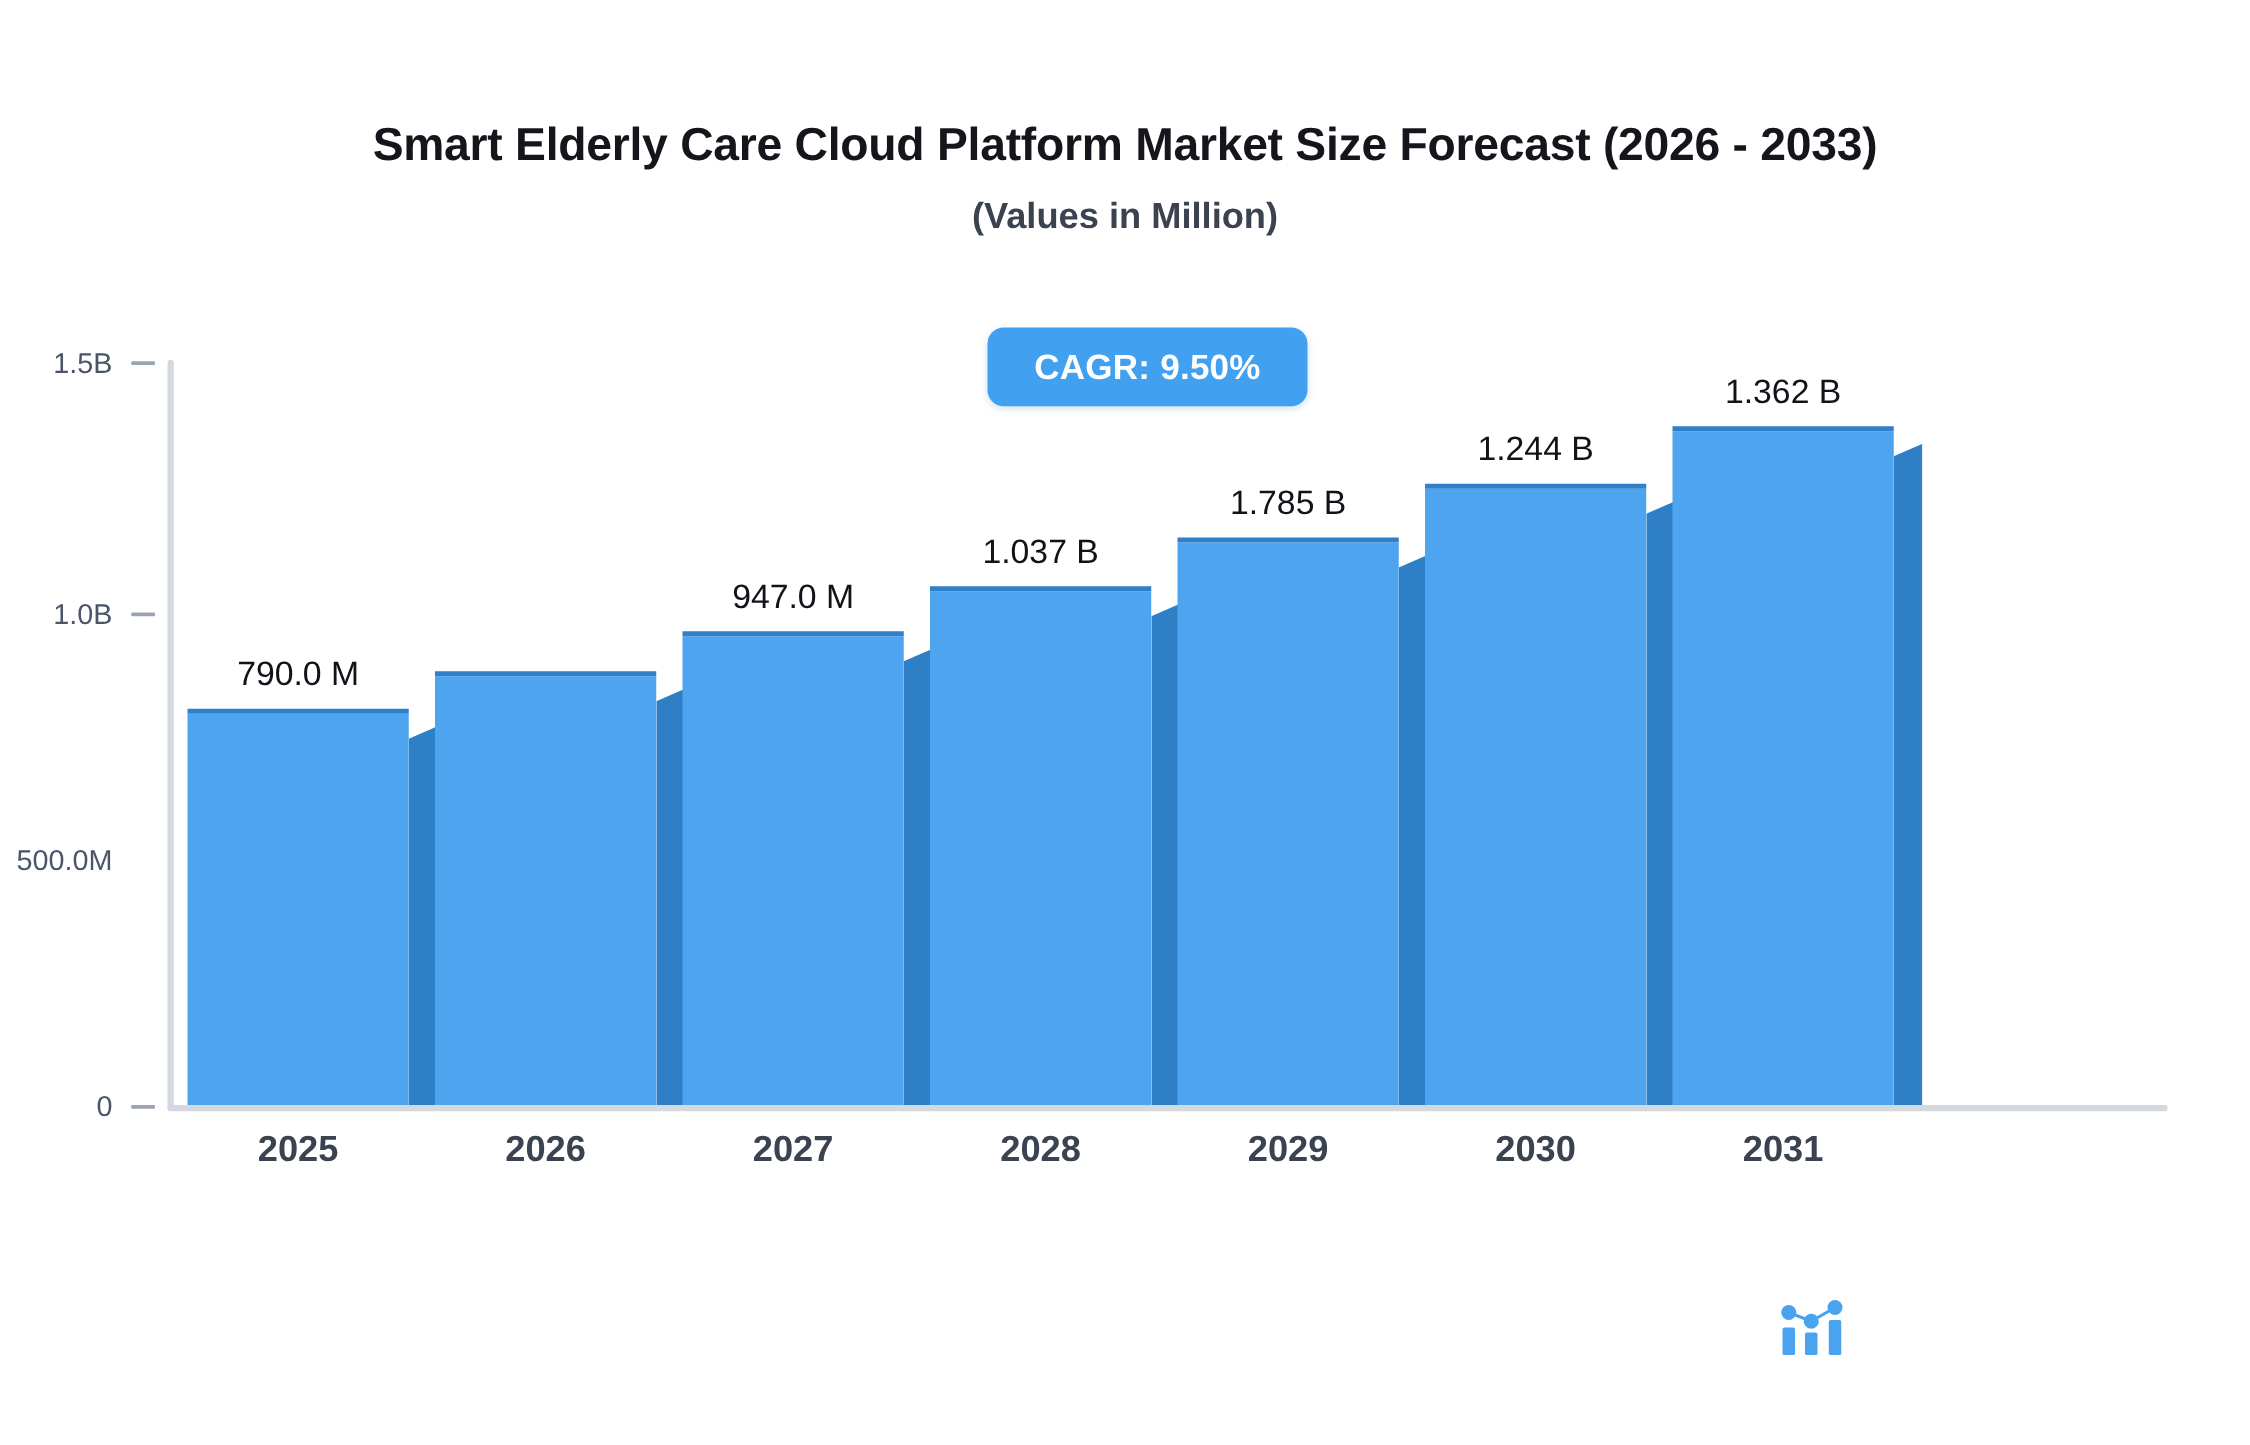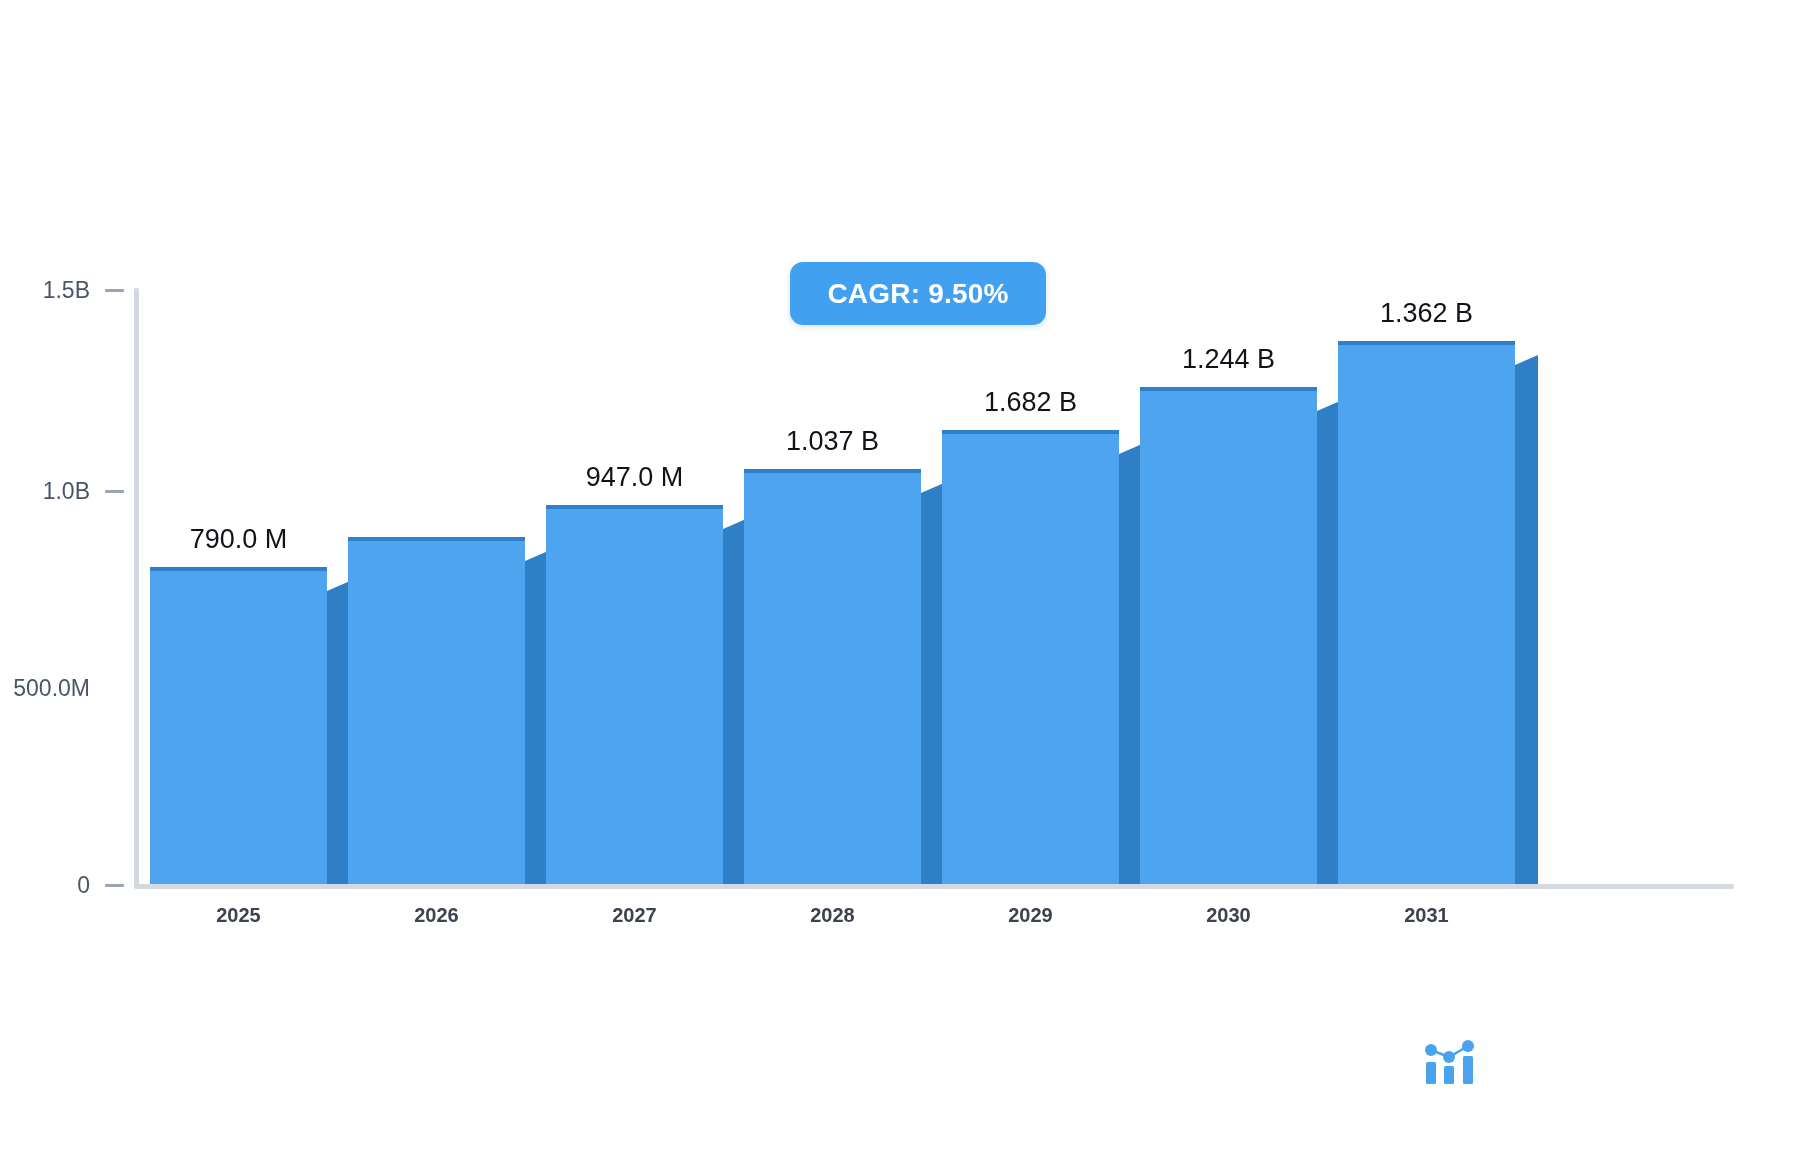--- a/index.html
+++ b/index.html
@@ -154,21 +154,21 @@
     font-size: 27px;
     font-weight: 400;
     color: #111318;
     white-space: nowrap;
   }
   .x-label {
     position: absolute;
     top: 904px;
     width: 220px;
     text-align: center;
-    font-size: 20px;
+    font-size: 29px;
     font-weight: 700;
     color: #3b4250;
   }
 
   
   .logo {
     position: absolute;
     left: 1424px;
     top: 1038px;
     display: flex;
@@ -183,20 +183,24 @@
     color: #0d1b2e;
     letter-spacing: -0.5px;
     line-height: 1;
   }
 </style>
 </head>
 <body>
 
 <div id="chart-root">
 
+  <div class="title-block">
+    <h1 class="chart-title">Smart Elderly Care Cloud Platform Market Size Forecast (2026 - 2033)</h1>
+    <div class="chart-subtitle">(Values in Million)</div>
+  </div>
 
   <div class="cagr-badge">
     <span>CAGR: 9.50%</span>
   </div>
 
   <div class="plot-area">
 
     <div class="y-axis-line"></div>
     <div class="x-axis-line"></div>
 
@@ -256,21 +260,21 @@
     <div class="bar-group" style="left: 1338px; bottom: 272px; width: 200px; height: 539px;">
       <div class="bar-3d" style="width: 200px; height: 539px;">
         <div class="bar-side" style="left: 177px; width: 23px; height: 529px; background: rgb(47, 127, 198); clip-path: polygon(0px 10px, 100% 0px, 100% 100%, 0px 100%);"></div>
         <div class="bar-front" style="width: 177px; height: 539px; background: linear-gradient(rgb(79, 164, 239) 0%, rgb(79, 164, 239) 100%); border-top-color: rgb(47, 128, 203);"></div>
       </div>
     </div>
 
     <div class="bar-value" style="left: 78.5px; top: 524px;">790.0 M</div>
     <div class="bar-value" style="left: 474.5px; top: 462px;">947.0 M</div>
     <div class="bar-value" style="left: 672.5px; top: 426px;">1.037 B</div>
-    <div class="bar-value" style="left: 870.5px; top: 387px;">1.682 B</div>
+    <div class="bar-value" style="left: 870.5px; top: 387px;">1.785 B</div>
     <div class="bar-value" style="left: 1068.5px; top: 344px;">1.244 B</div>
     <div class="bar-value" style="left: 1266.5px; top: 298px;">1.362 B</div>
 
     <div class="x-label" style="left: 128.5px;">2025</div>
     <div class="x-label" style="left: 326.5px;">2026</div>
     <div class="x-label" style="left: 524.5px;">2027</div>
     <div class="x-label" style="left: 722.5px;">2028</div>
     <div class="x-label" style="left: 920.5px;">2029</div>
     <div class="x-label" style="left: 1118.5px;">2030</div>
     <div class="x-label" style="left: 1316.5px;">2031</div>

